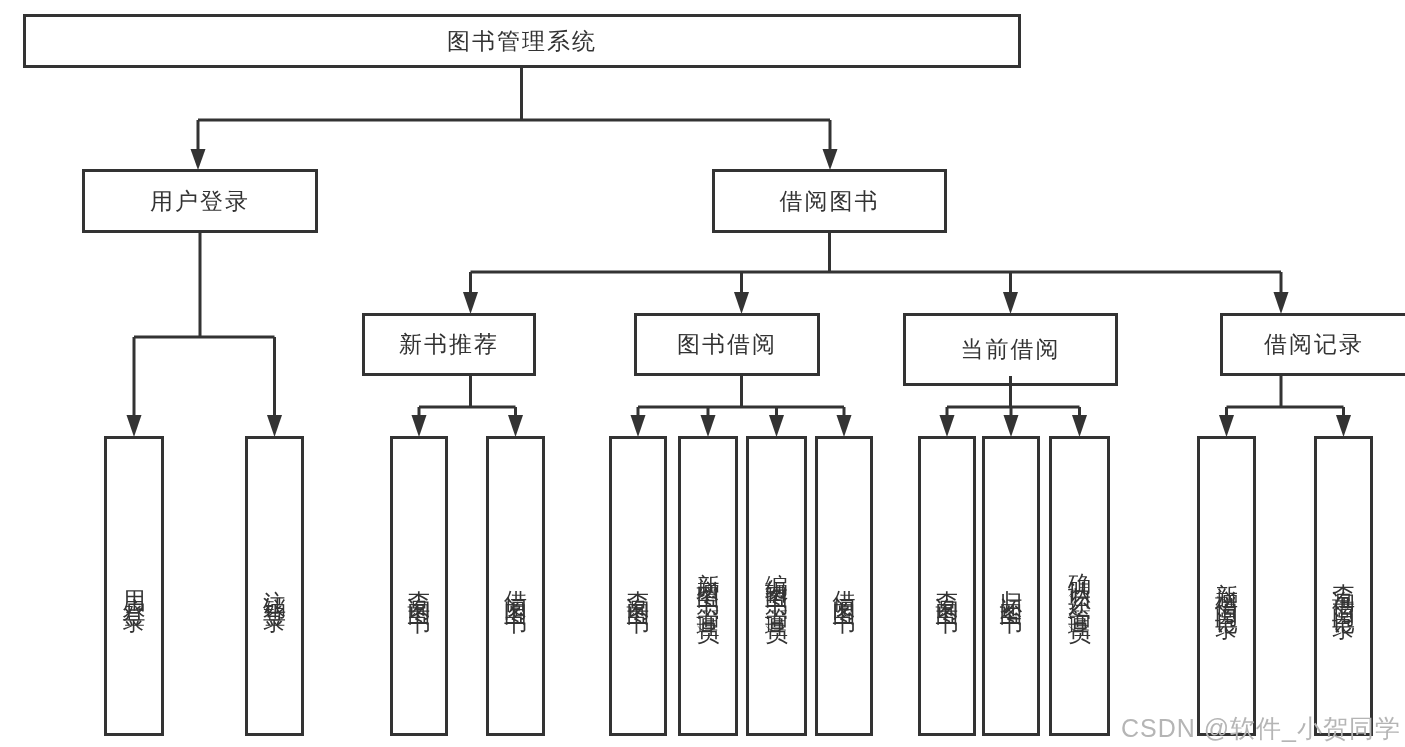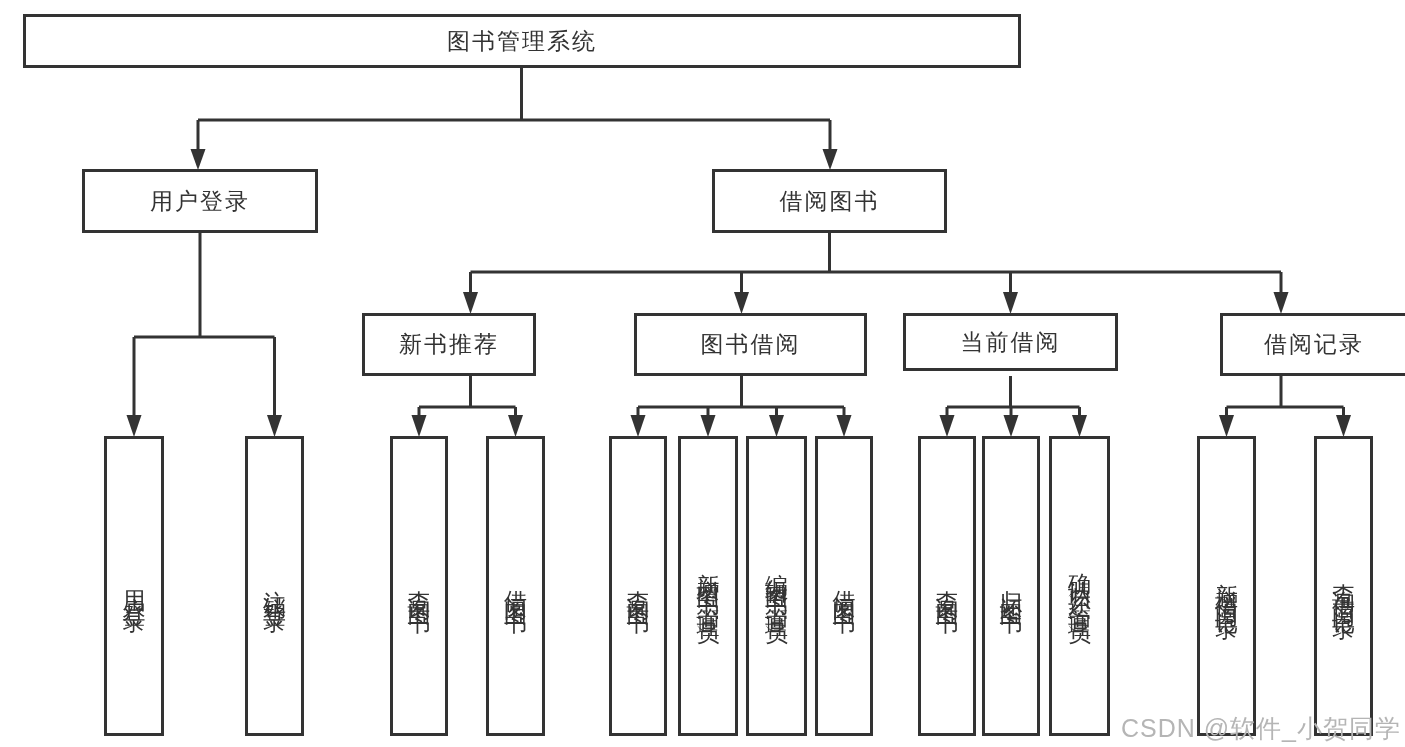--- a/index.html
+++ b/index.html
@@ -118,22 +118,22 @@
     <line x1="1343.5" y1="407" x2="1343.5" y2="416"></line>
     <polygon points="1336,415 1351,415 1343.5,437" fill="currentColor" stroke="none"></polygon>
   </svg>
 
   <div class="node" style="left:23px;top:14px;width:998px;height:54px;">图书管理系统</div>
 
   <div class="node" style="left:82px;top:169px;width:236px;height:64px;">用户登录</div>
   <div class="node" style="left:712px;top:169px;width:235px;height:64px;">借阅图书</div>
 
   <div class="node" style="left:362px;top:313px;width:174px;height:63px;">新书推荐</div>
-  <div class="node" style="left:634px;top:313px;width:233px;height:63px;">图书借阅</div>
-  <div class="node" style="left:903px;top:313px;width:215px;height:58px;">当前借阅</div>
+  <div class="node" style="left:634px;top:313px;width:186px;height:63px;">图书借阅</div>
+  <div class="node" style="left:903px;top:313px;width:215px;height:73px;">当前借阅</div>
   <div class="node" style="left:1220px;top:313px;width:188px;height:63px;">借阅记录</div>
 
   <div class="vnode" style="left:104px;top:436px;width:60px;height:300px;">
     <span>用户登录</span>
   </div>
   <div class="vnode" style="left:245px;top:436px;width:59px;height:300px;">
     <span>注销登录</span>
   </div>
 
   <div class="vnode" style="left:390px;top:436px;width:58px;height:300px;">

